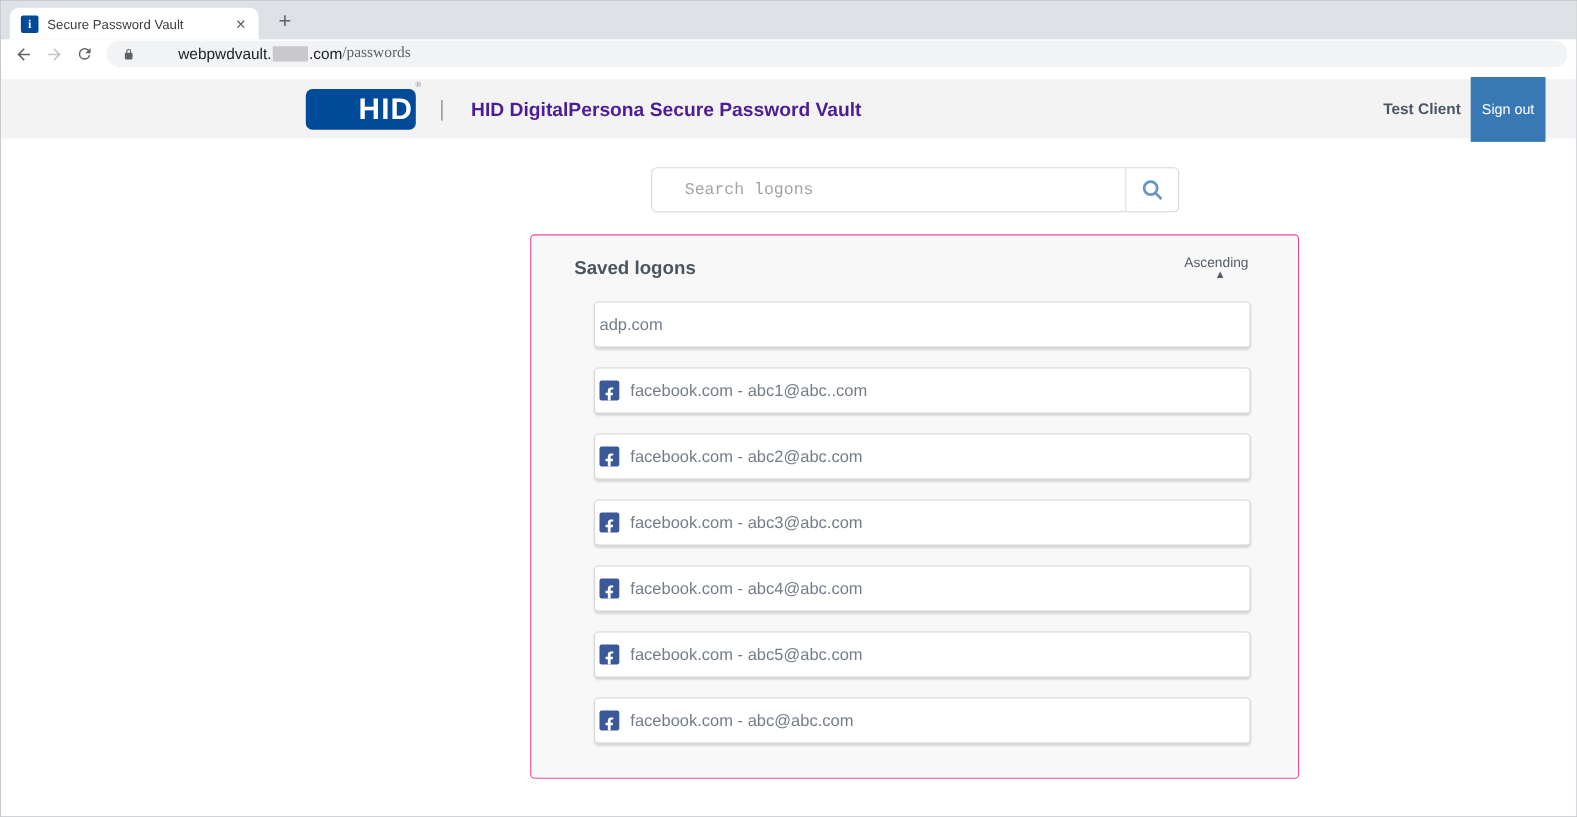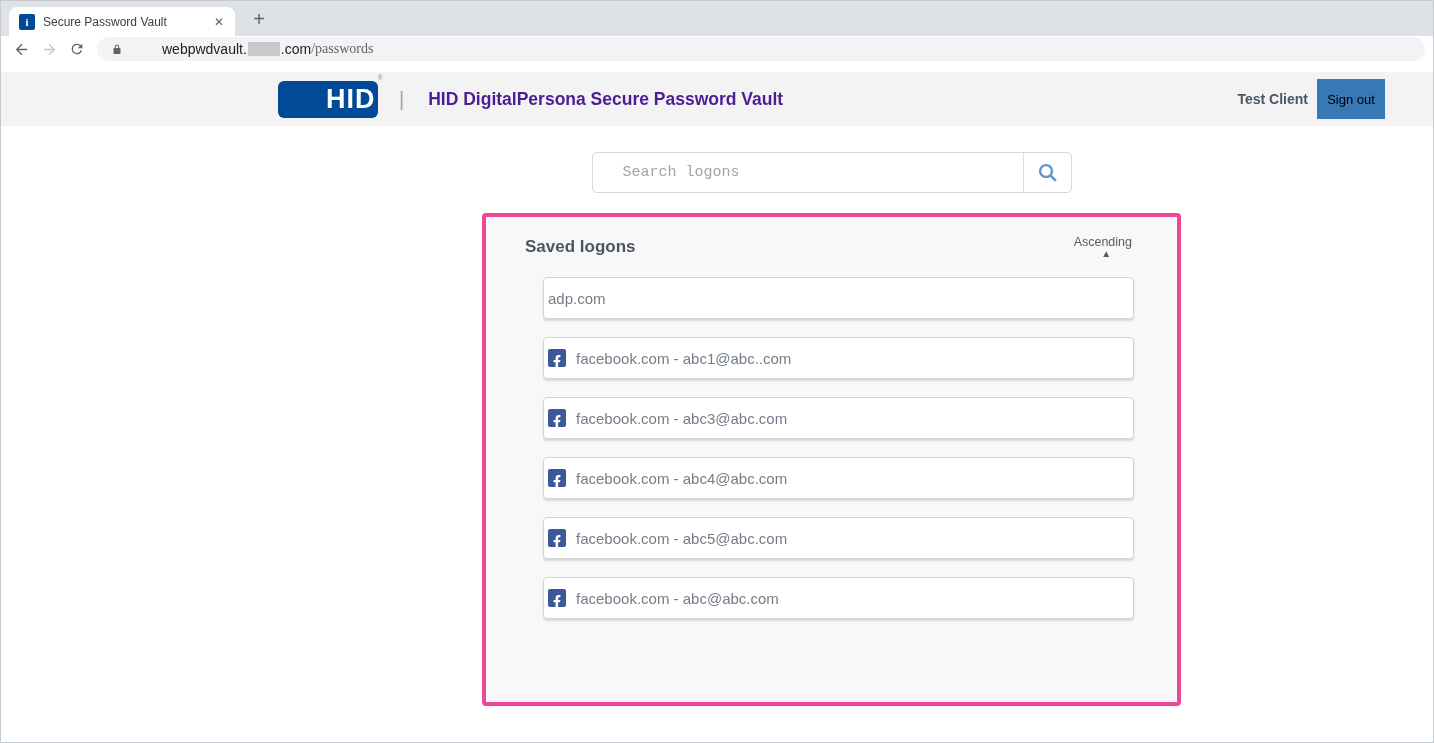--- a/index.html
+++ b/index.html
@@ -103,26 +103,26 @@
   }
   .app-title {
     margin-left: 24px;
     font-size: 17.5px; color:#4c1d95; font-weight: 700;
   }
   .header-right { margin-left:auto; display:flex; align-items:center; height:100%; }
   .user-name {
     font-size:14px; font-weight:bold; color:#4a5664; margin-right:9px;
   }
   .signout-btn {
-    width:68px; height:40px;
+    width:68px; height:59px;
     background: var(--signout-blue, #3878b5);
-    color:#000000; font-size:13px;
+    color:#ffffff; font-size:13px;
     border:none; cursor:pointer;
     display:flex; align-items:center; justify-content:center;
-    margin-right: 48px;
+    margin-right: 28px;
     font-family: inherit;
   }
 
   
   .content-col { width: 699px; margin-left: 481px; }
 
   .search-bar {
     width: 480px; height: 41px;
     margin: 26px auto 0 auto;
     background:#ffffff;
@@ -143,21 +143,21 @@
     width: 48px; border:none; background:transparent;
     border-left: 1px solid #dddddd;
     display:flex; align-items:center; justify-content:center;
     cursor:pointer;
   }
 
   .panel {
     margin-top: 20px;
     width: 699px; min-height: 493px;
     background:#f8f8f9;
-    border: 4px solid #ec4899;
+    border: 1px solid #ec4899;
     border-radius: 4px;
     padding-bottom: 13px;
   }
   .panel-header {
     height: 60px;
     display:flex; align-items:center;
     padding: 0 45px 0 39px;
   }
   .panel-title {
     font-size: 17px; font-weight: 600; color:#4b555f;
@@ -276,20 +276,28 @@
 
   <div class="logon-card">
     <span class="fb-icon">
       <svg width="12" height="13" viewBox="0 0 320 512" fill="#ffffff">
         <path d="M279.14 288l14.22-92.66h-88.91v-60.13c0-25.35 12.42-50.06 52.24-50.06h40.42V6.26S260.43 0 225.36 0c-73.22 0-121.08 44.38-121.08 124.72v70.62H22.89V288h81.39v224h100.17V288z"></path>
       </svg>
     </span>
     <span class="logon-label">facebook.com - abc1@abc..com</span>
   </div>
 
+  <div class="logon-card">
+    <span class="fb-icon">
+      <svg width="12" height="13" viewBox="0 0 320 512" fill="#ffffff">
+        <path d="M279.14 288l14.22-92.66h-88.91v-60.13c0-25.35 12.42-50.06 52.24-50.06h40.42V6.26S260.43 0 225.36 0c-73.22 0-121.08 44.38-121.08 124.72v70.62H22.89V288h81.39v224h100.17V288z"></path>
+      </svg>
+    </span>
+    <span class="logon-label">facebook.com - abc2@abc.com</span>
+  </div>
 
   <div class="logon-card">
     <span class="fb-icon">
       <svg width="12" height="13" viewBox="0 0 320 512" fill="#ffffff">
         <path d="M279.14 288l14.22-92.66h-88.91v-60.13c0-25.35 12.42-50.06 52.24-50.06h40.42V6.26S260.43 0 225.36 0c-73.22 0-121.08 44.38-121.08 124.72v70.62H22.89V288h81.39v224h100.17V288z"></path>
       </svg>
     </span>
     <span class="logon-label">facebook.com - abc3@abc.com</span>
   </div>
 

